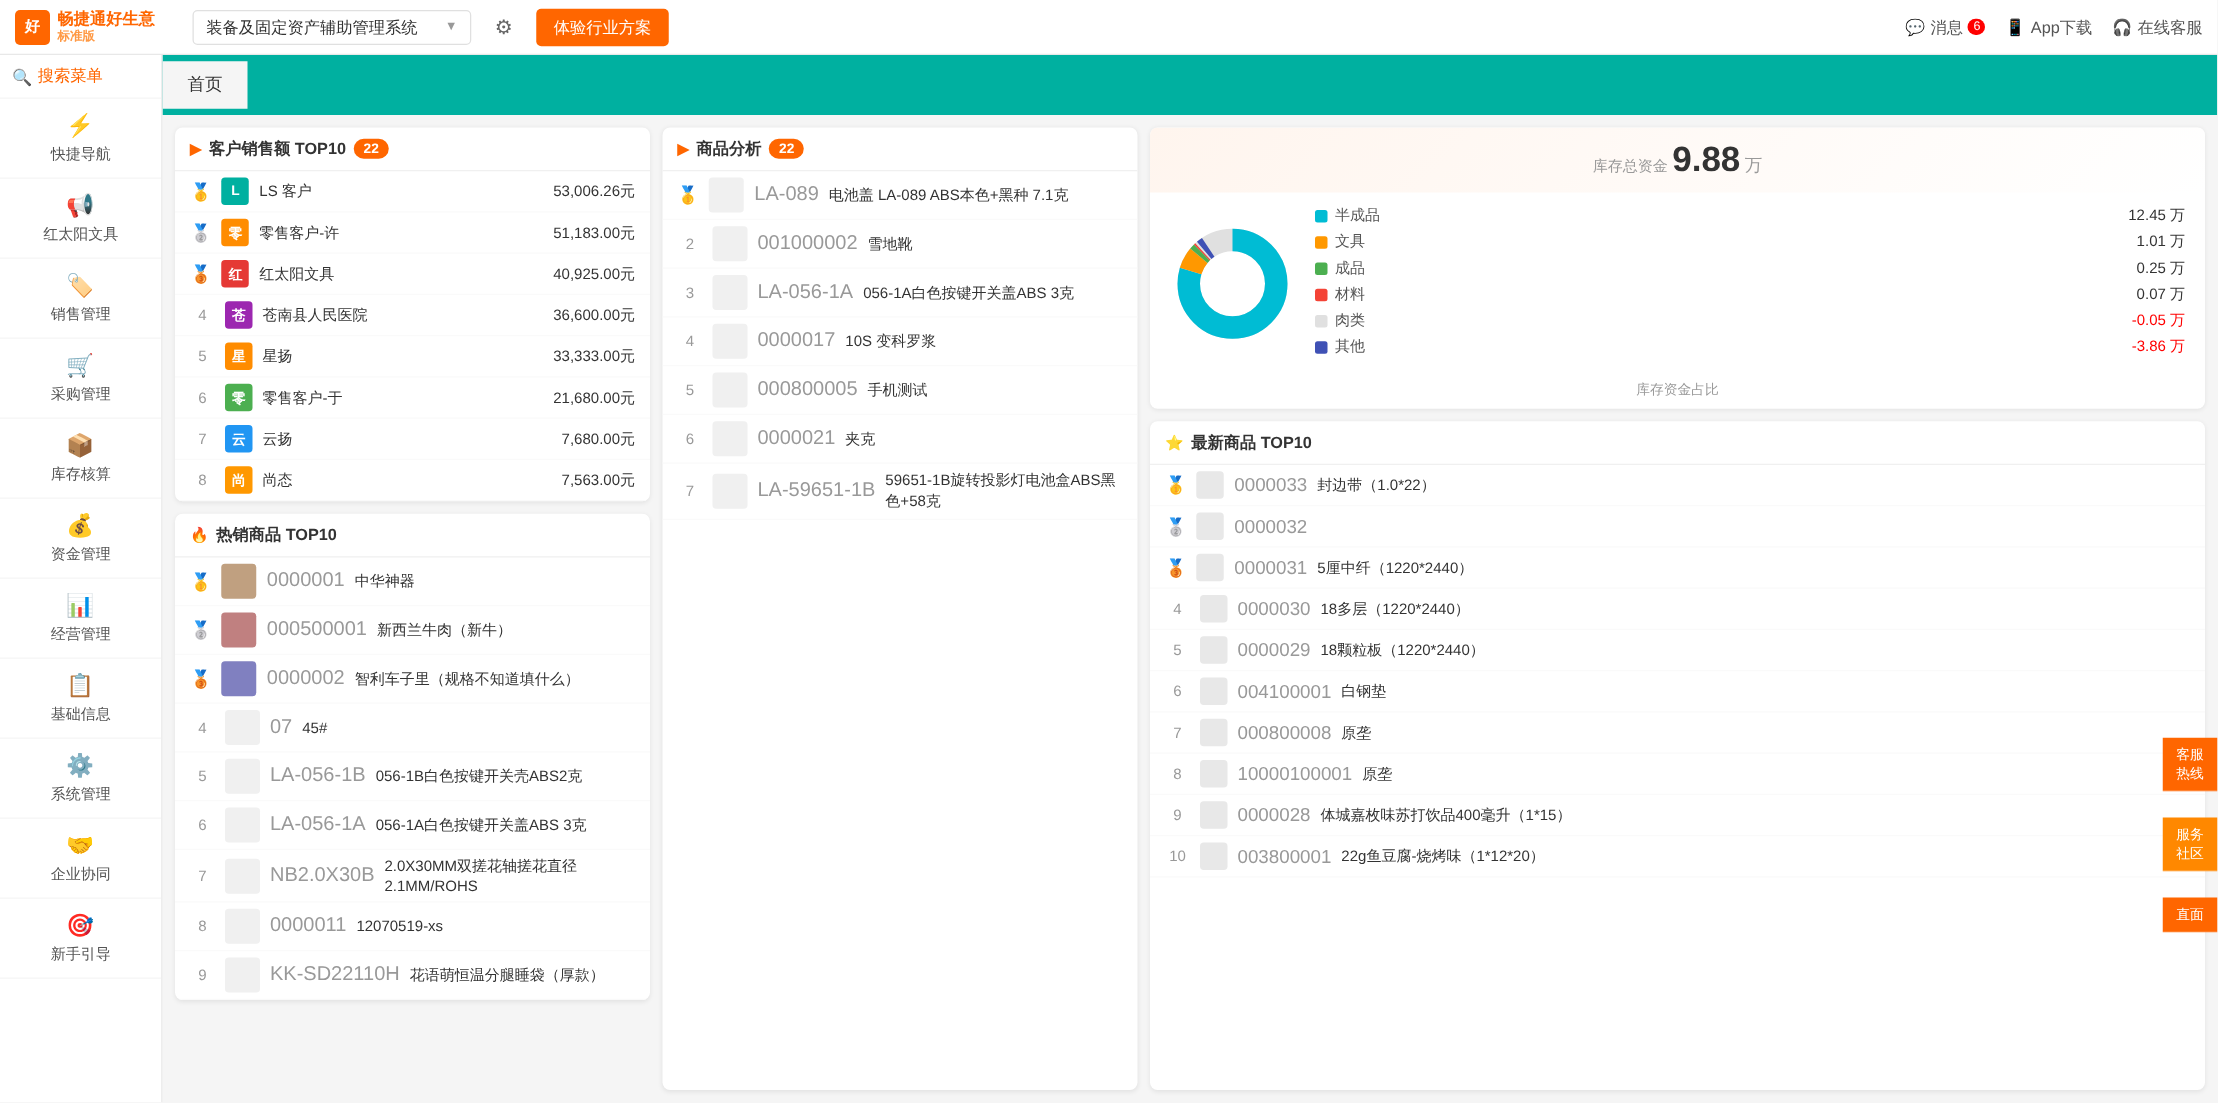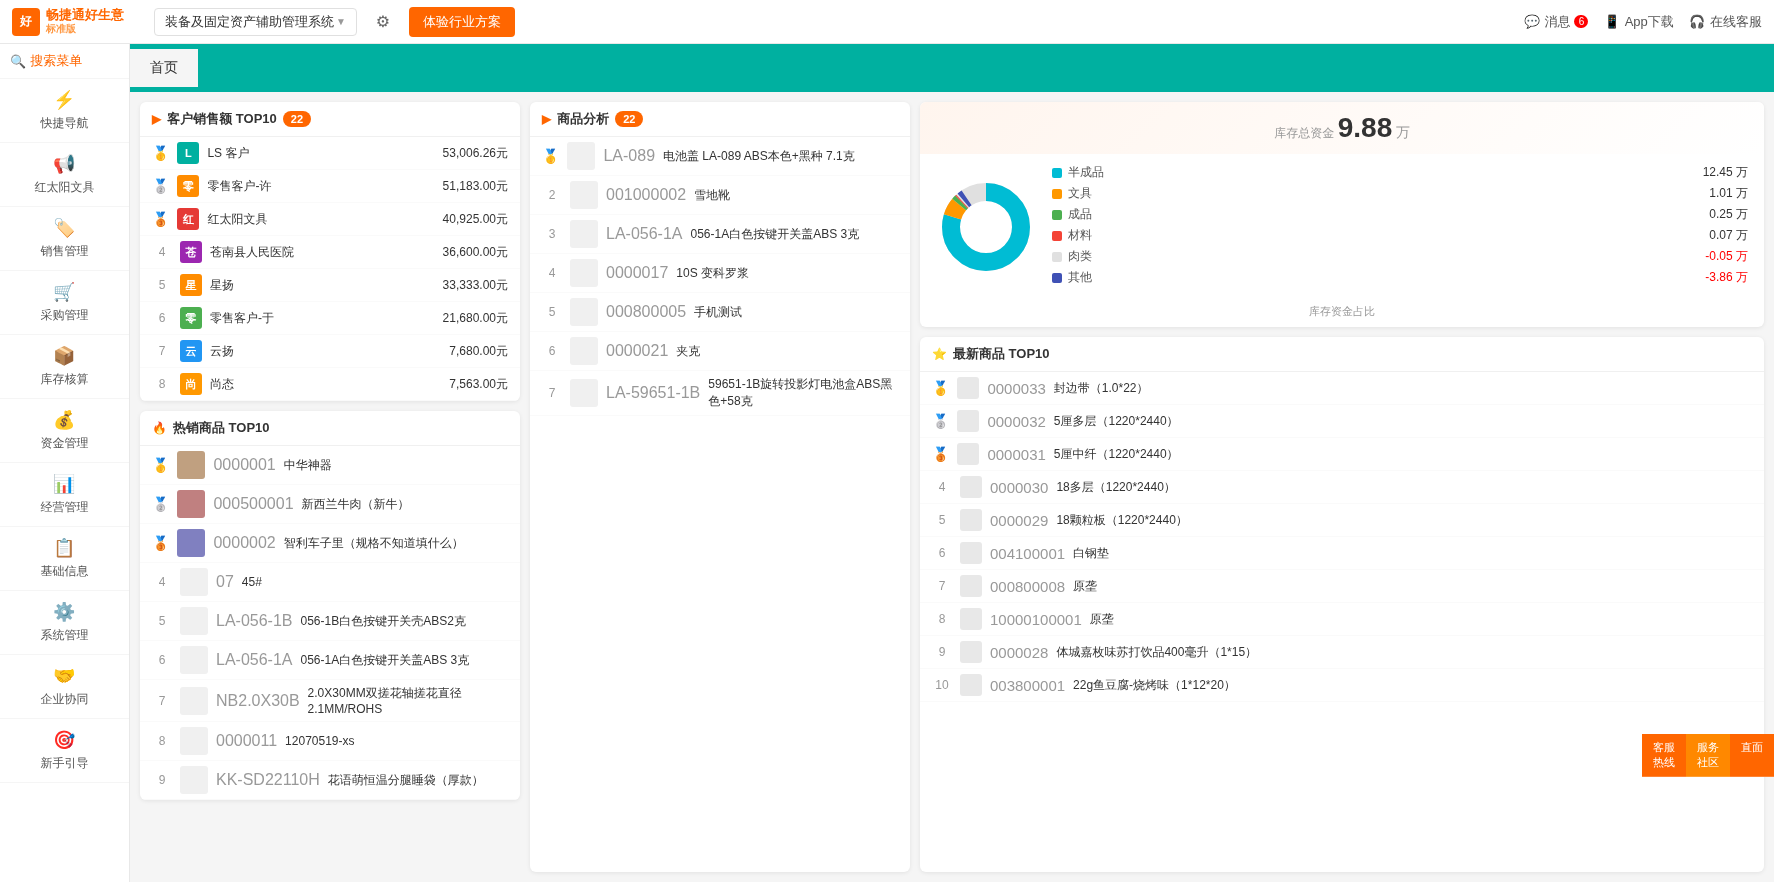--- a/index.html
+++ b/index.html
@@ -27,21 +27,21 @@
       flex-shrink: 0;
     }
     .brand-logo .logo-icon {
       width: 28px; height: 28px;
       background: #ff6600;
       border-radius: 4px;
       display: flex; align-items: center; justify-content: center;
       color: #fff; font-size: 12px; font-weight: bold;
     }
     .system-selector {
-      display: flex; align-items: center; gap: 2px;
+      display: flex; align-items: center; gap: 22px;
       border: 1px solid #e0e0e0; border-radius: 4px;
       padding: 4px 10px; cursor: pointer; color: #333;
       font-size: 13px;
     }
     .system-selector .arrow { color: #999; font-size: 10px; }
     .gear-btn {
       width: 28px; height: 28px;
       border: none; background: none; cursor: pointer;
       color: #666; font-size: 16px; display: flex; align-items: center; justify-content: center;
     }
@@ -228,23 +228,24 @@
     .top-customers-section .rank-row:nth-child(2) .rank-num,
     .top-customers-section .rank-row:nth-child(3) .rank-num {
       display: none;
     }
 
     
     .nav-tab-bar { background: #00b0a0; }
 
     
     .float-service {
-      position: fixed; right: 0; bottom: 105px;
-      display: flex; flex-direction: row;
+      position: fixed; right: 0; bottom: 136px;
+      display: flex; flex-direction: column;
       z-index: 999;
+      gap: 21px;
     }
     .float-btn {
       width: 44px; padding: 6px 0;
       text-align: center; font-size: 11px; color: #fff;
       cursor: pointer; border-bottom: 1px solid rgba(255,255,255,0.2);
     }
     .float-btn.btn1 { background: #ff6600; }
     .float-btn.btn2 { background: #ff8800; }
     .float-btn.btn3 { background: #ff6600; }
     .top-badge {
@@ -615,21 +616,20 @@
             <div class="new-product-row">
               <span class="new-rank-medal">🥇</span>
               <div class="new-product-img"></div>
               <span class="new-product-code">0000033</span>
               <span class="new-product-name">封边带（1.0*22）</span>
             </div>
             <div class="new-product-row">
               <span class="new-rank-medal">🥈</span>
               <div class="new-product-img"></div>
               <span class="new-product-code">0000032</span>
-              <span class="new-product-name">5厘多层（1220*2440）</span>
             </div>
             <div class="new-product-row">
               <span class="new-rank-medal">🥉</span>
               <div class="new-product-img"></div>
               <span class="new-product-code">0000031</span>
               <span class="new-product-name">5厘中纤（1220*2440）</span>
             </div>
             <div class="new-product-row">
               <span class="new-rank">4</span>
               <div class="new-product-img"></div>

